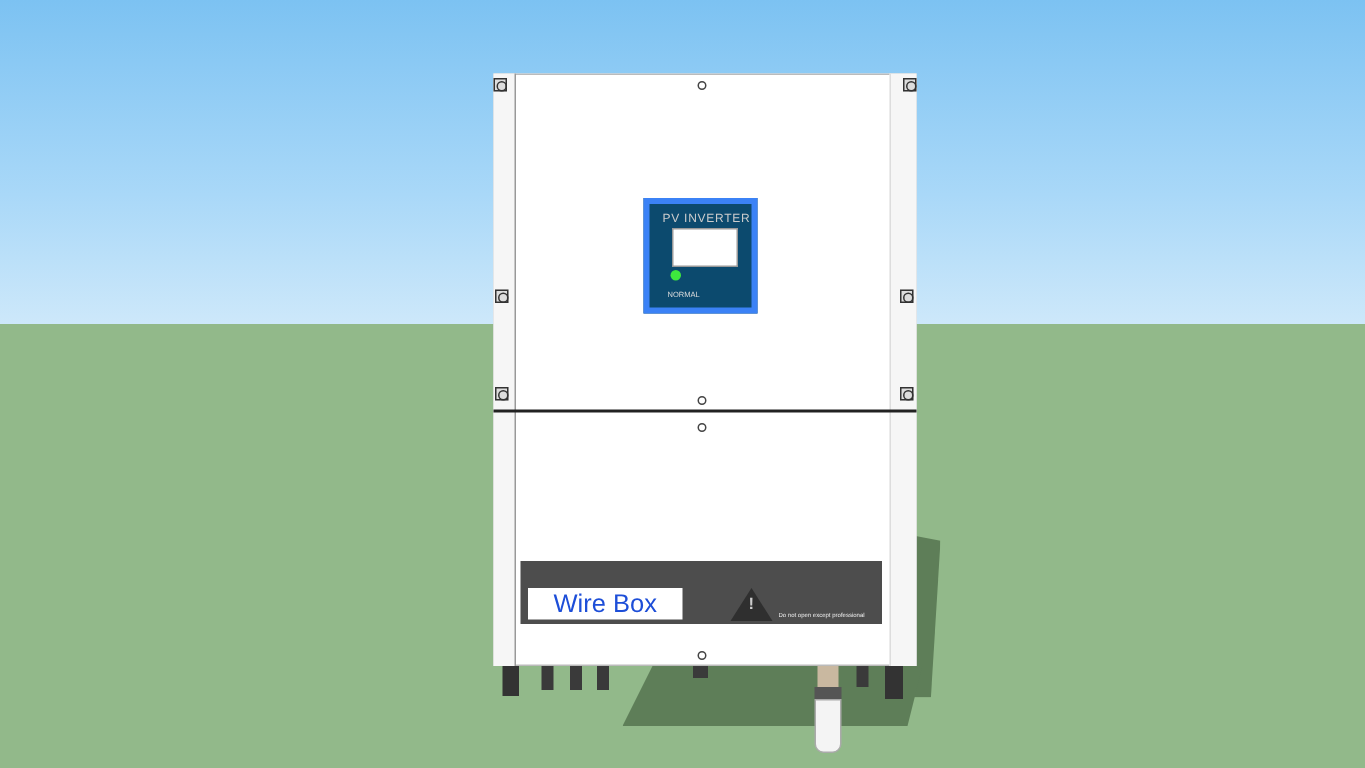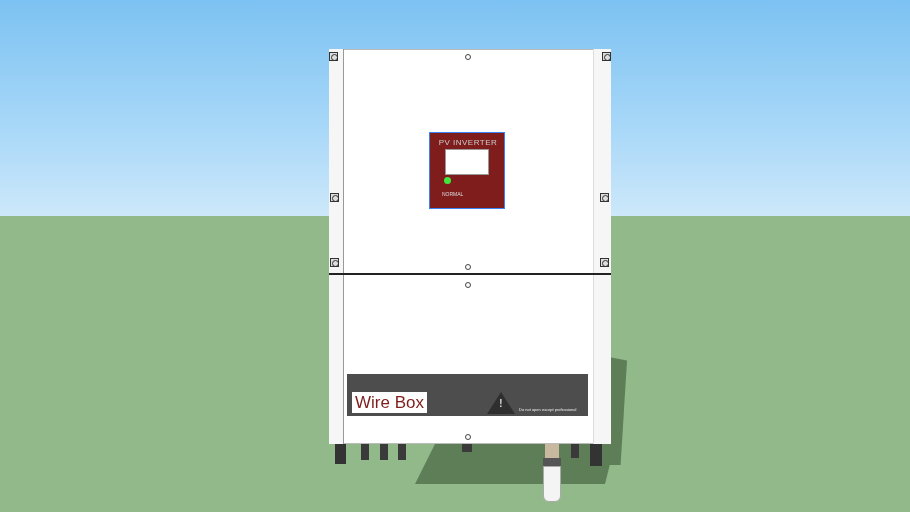--- a/index.html
+++ b/index.html
@@ -7,27 +7,27 @@
   .sky{position:absolute;left:0;top:0;width:910px;height:216px;background:linear-gradient(#7cc2f2 0%,#a9d8f8 60%,#cde8fa 100%);}
   .ground{position:absolute;left:0;top:216px;width:910px;height:296px;background:#92b98a;}
   .shadow{position:absolute;background:#5e7e58;}
   .inverter{position:absolute;left:329px;top:49px;width:282px;height:395px;background:#fff;border:1px solid #bbb;box-sizing:border-box;}
   .side-l{position:absolute;left:329px;top:49px;width:15px;height:395px;border-right:1px solid #999;box-sizing:border-box;background:#f6f6f6;}
   .side-r{position:absolute;left:593px;top:49px;width:18px;height:395px;border-left:1px solid #ddd;box-sizing:border-box;background:#f6f6f6;}
   .divider{position:absolute;left:329px;top:273px;width:282px;height:2px;background:#222;}
   .screw{position:absolute;width:6px;height:6px;border:1.5px solid #444;border-radius:50%;background:#fff;box-sizing:border-box;}
   .bracket{position:absolute;width:9px;height:9px;border:1px solid #333;background:#ddd;box-sizing:border-box;}
   .bracket::after{content:"";position:absolute;left:1px;top:1px;width:5px;height:5px;border:1px solid #333;border-radius:50%;}
-  .panel{position:absolute;left:429px;top:132px;width:76px;height:77px;background:#7f1d1d;border:1px solid #3b82f6;box-sizing:border-box;}
+  .panel{position:absolute;left:429px;top:132px;width:76px;height:77px;background:#0c4a6e;border:4px solid #3b82f6;box-sizing:border-box;}
   .panel-title{position:absolute;left:0;top:5px;width:76px;text-align:center;font-size:8px;color:#ccc;letter-spacing:0.5px;}
   .lcd{position:absolute;left:15px;top:16px;width:42px;height:24px;background:#fff;border:1px solid #999;}
   .led{position:absolute;left:14px;top:44px;width:7px;height:7px;border-radius:50%;background:#3ee83e;}
   .panel-label{position:absolute;left:12px;top:58px;font-size:5px;color:#ddd;}
   .label-band{position:absolute;left:347px;top:374px;width:241px;height:42px;background:#4d4d4d;}
-  .wirebox{position:absolute;left:5px;top:18px;background:#fff;color:#7f1d1d;font-size:17px;padding:0 3px;line-height:21px;}
+  .wirebox{position:absolute;left:5px;top:18px;background:#fff;color:#1d4ed8;font-size:17px;padding:0 17px;line-height:21px;}
   .warn{position:absolute;left:140px;top:18px;width:0;height:0;border-left:14px solid transparent;border-right:14px solid transparent;border-bottom:22px solid #2f2f2f;}
   .warn-mark{position:absolute;left:152px;top:23px;font-size:11px;color:#ccc;font-weight:bold;}
   .warn-text{position:absolute;left:172px;top:33px;font-size:4px;color:#eee;white-space:nowrap;}
   .foot{position:absolute;background:#333;}
   .conn{position:absolute;background:#3a3a3a;width:8px;height:16px;top:444px;}
   .gland{position:absolute;left:543px;top:444px;width:18px;height:58px;}
 </style>
 </head>
 <body>
 

